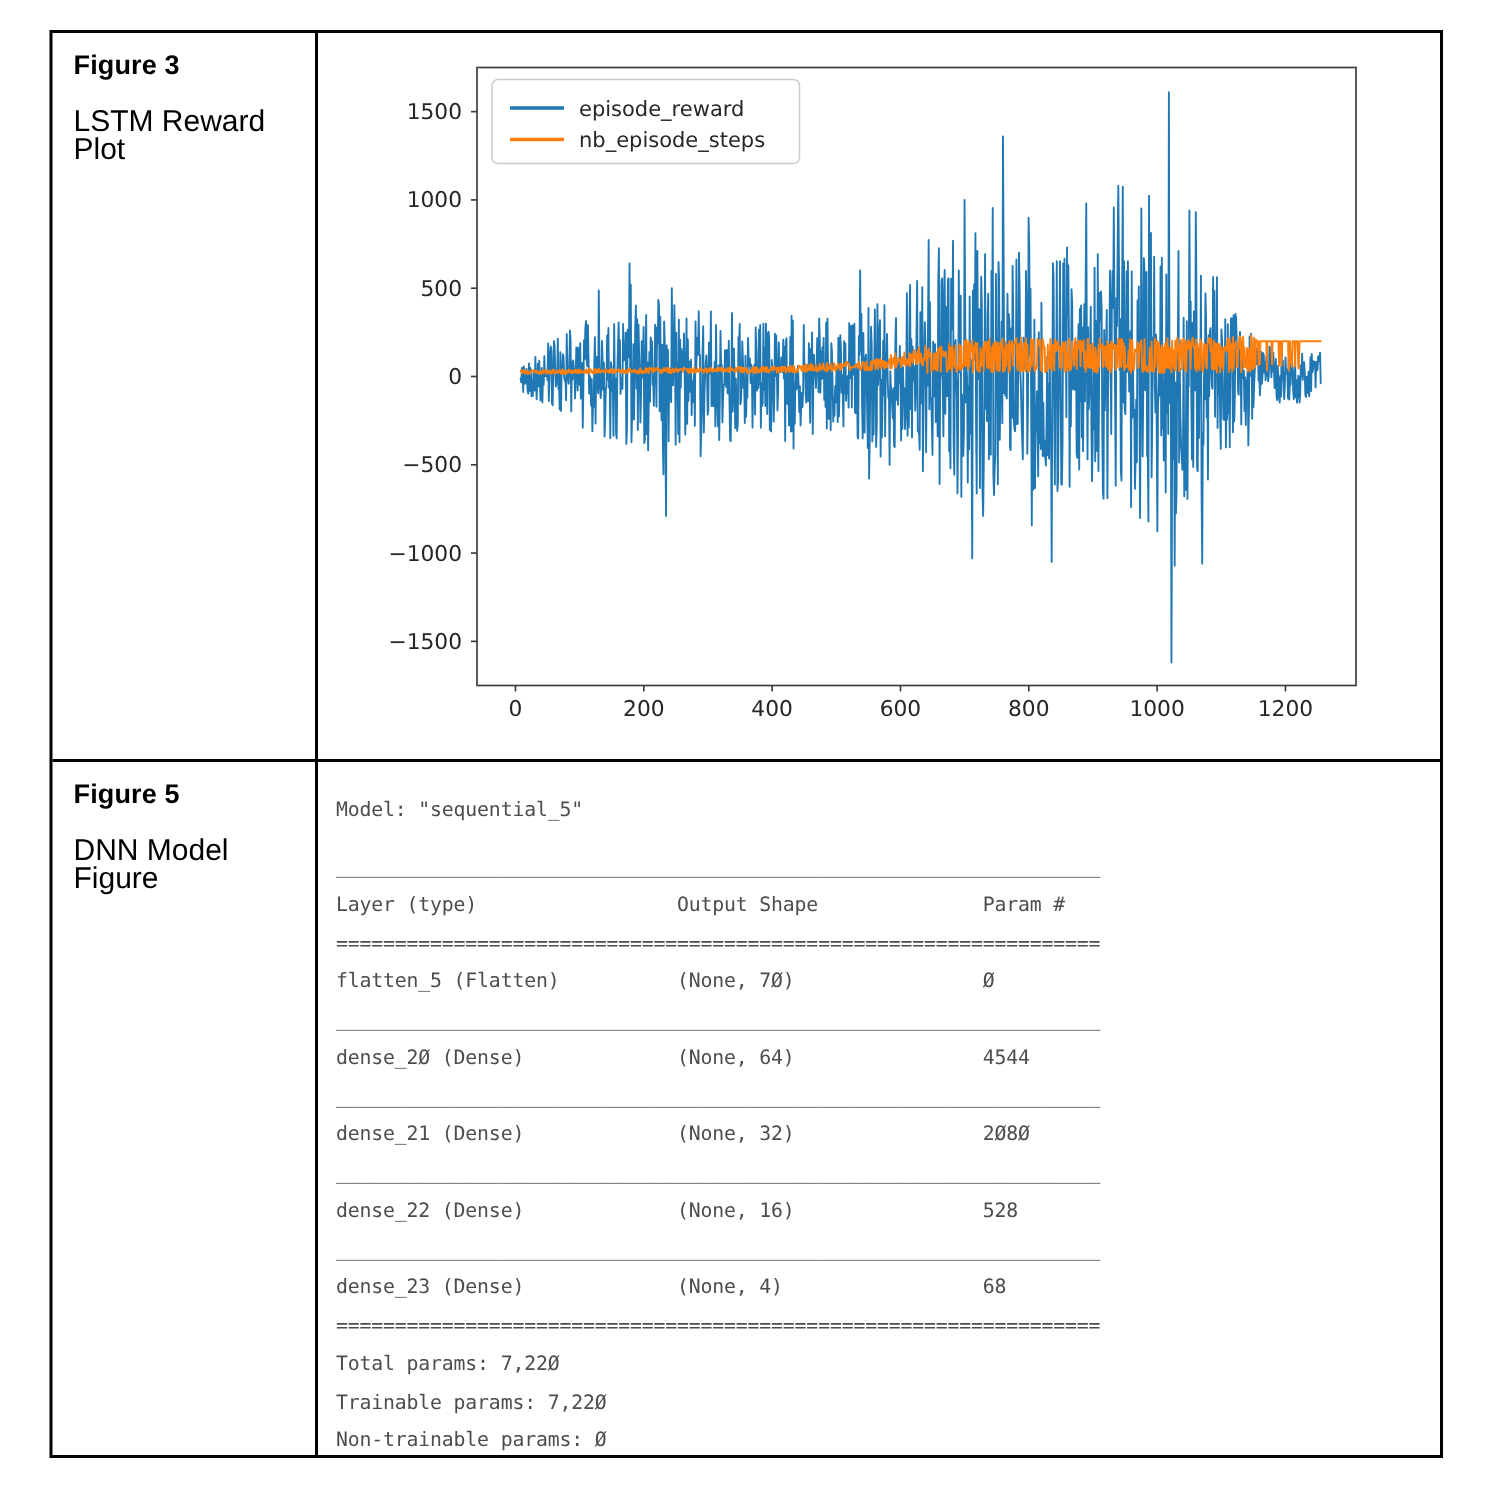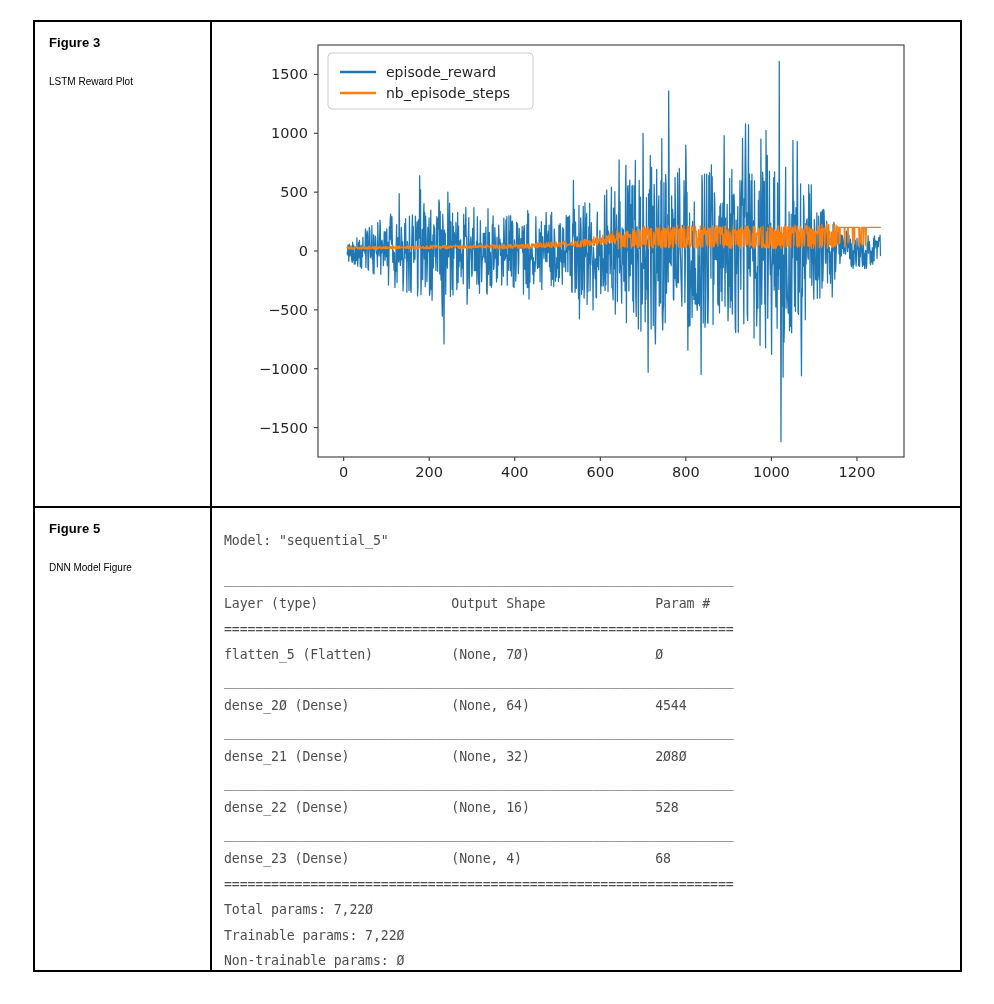--- a/index.html
+++ b/index.html
@@ -49,29 +49,29 @@
     position: absolute;
     left: 177px;
     top: 0;
     right: 0;
     height: 100%;
     box-sizing: border-box;
     overflow: hidden;
   }
 
   .fig-title {
-    font-size: 13px;
+    font-size: 18px;
     font-weight: bold;
     color: #000000;
     line-height: 18px;
     margin: 0 0 20px 0;
     letter-spacing: 0.1px;
   }
   .fig-caption {
-    font-size: 10px;
+    font-size: 20px;
     font-weight: normal;
     color: #000000;
     line-height: 19px;
     margin: 0;
   }
 
   
   .chart-wrap {
     position: absolute;
     left: 0;

